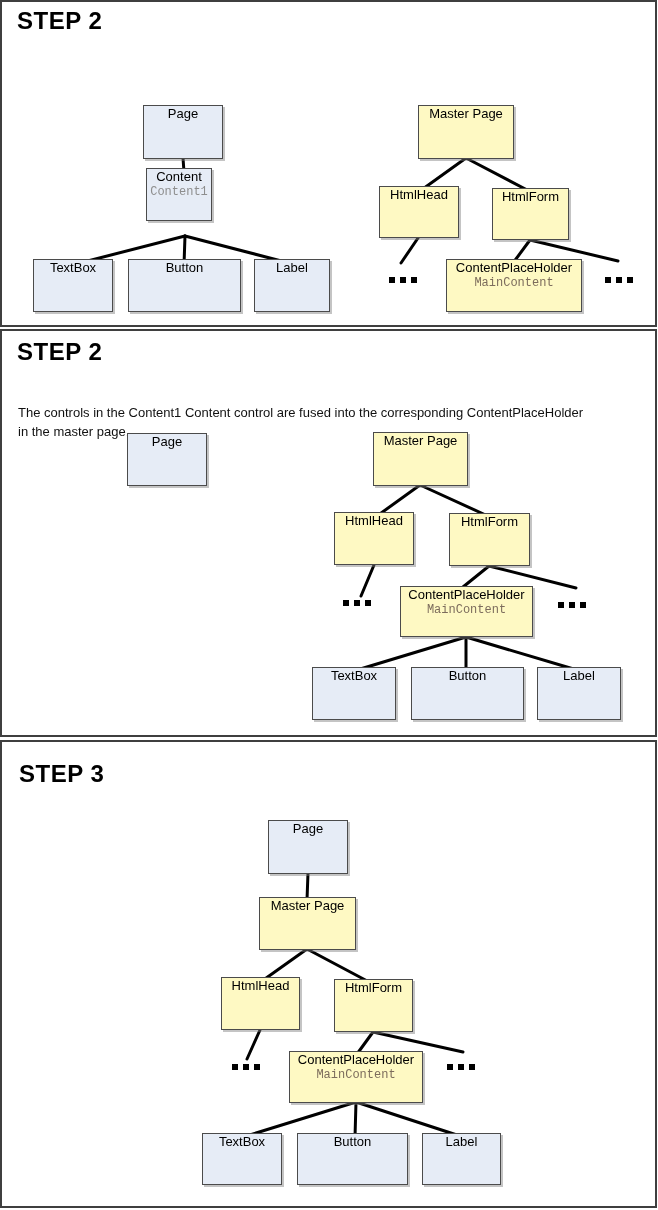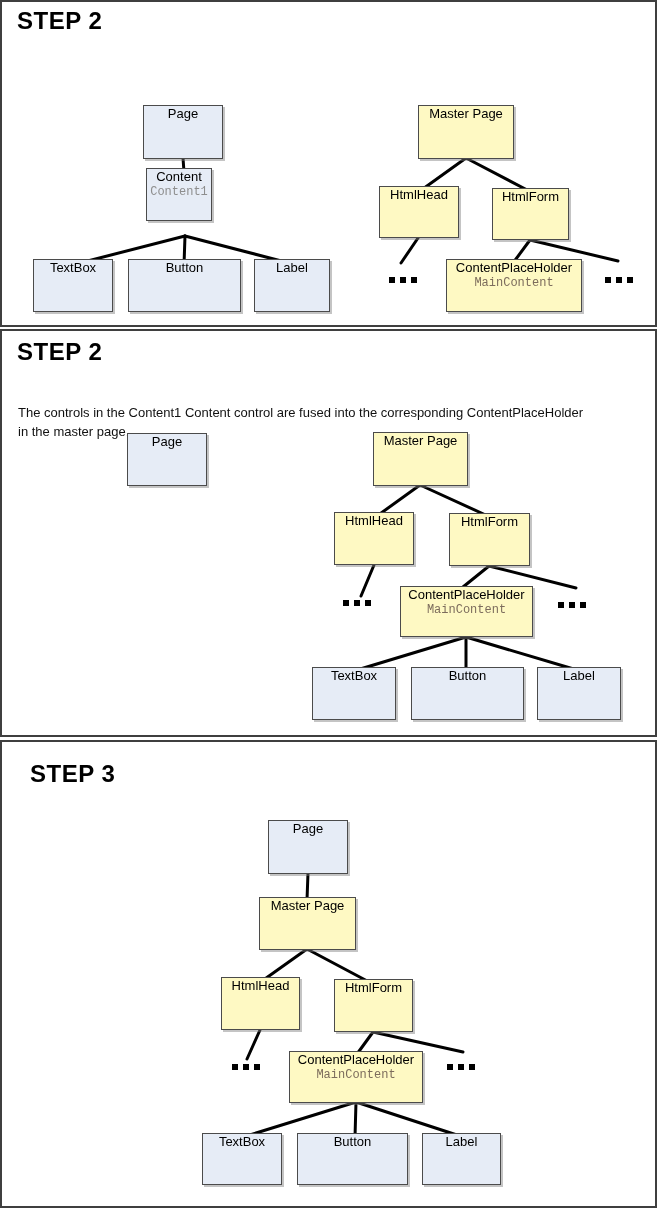--- a/index.html
+++ b/index.html
@@ -9,21 +9,21 @@
   .panel{position:absolute;left:0;width:657px;box-sizing:border-box;
          border:2px solid #3f3f3f;background:#ffffff;z-index:0;}
   #panel-1{top:0;height:327px;}
   #panel-2{top:329px;height:408px;}
   #panel-3{top:740px;height:468px;}
 
   .step-heading{position:absolute;z-index:2;font-weight:bold;font-size:24px;
                 color:#000;letter-spacing:0.5px;white-space:nowrap;}
   #heading-1{left:17px;top:7px;}
   #heading-2{left:17px;top:338px;}
-  #heading-3{left:30px;top:760px;}
+  #heading-3{left:19px;top:760px;}
 
   .step-desc{position:absolute;z-index:2;font-size:13px;line-height:19px;color:#111;
              white-space:pre-line;width:620px;}
   #desc-1{left:18px;top:32px;}
   #desc-2{left:18px;top:363px;margin-top:40px;}
   #desc-3{left:18px;top:788px;}
 
   svg.edges{position:absolute;left:0;top:0;z-index:1;}
 
   .node{position:absolute;box-sizing:border-box;z-index:2;

